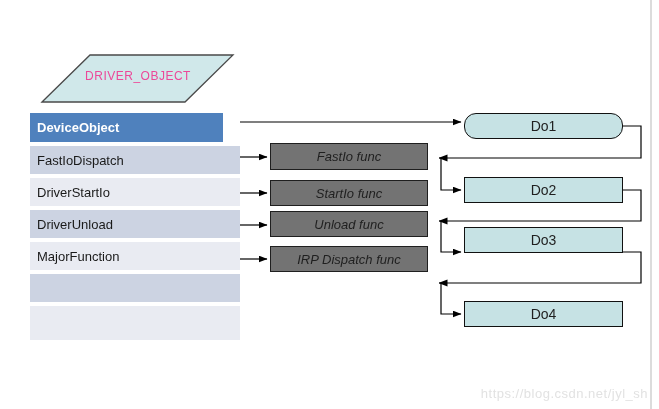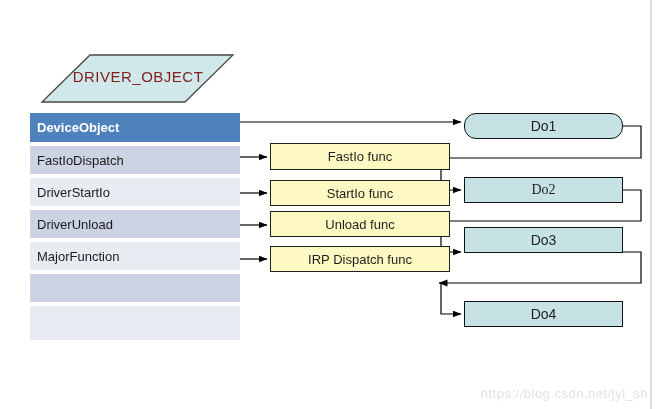--- a/index.html
+++ b/index.html
@@ -8,39 +8,39 @@
     font-family:"Liberation Sans",sans-serif;overflow:hidden;
   }
   .page-edge-right{
     position:absolute;left:650px;top:0;width:2px;height:409px;
     background:#dcdcdc;
   }
   .svg-layer{position:absolute;left:0;top:0;width:659px;height:409px;z-index:1;}
   .shape-title{
     position:absolute;left:57px;top:62px;width:162px;height:28px;z-index:2;
     display:flex;align-items:center;justify-content:center;
-    font-size:15px;letter-spacing:0.5px;color:#7f1d1d;
+    font-size:12px;letter-spacing:0.5px;color:#ec4899;
   }
   .tbl-header{
-    position:absolute;left:30px;width:210px;top:113px;height:29px;z-index:2;
+    position:absolute;left:30px;width:193px;top:113px;height:29px;z-index:2;
     background:#4f81bd;color:#ffffff;font-weight:bold;font-size:13px;
     display:flex;align-items:center;padding-left:7px;box-sizing:border-box;
   }
   .tbl-row{
     position:absolute;left:30px;width:210px;height:28px;z-index:2;
     color:#1a1a1a;font-size:13px;
     display:flex;align-items:center;padding-left:7px;box-sizing:border-box;
   }
   .row-dark{background:#ccd3e2;}
   .row-light{background:#e9ebf2;}
   .func-box{
-    position:absolute;left:270px;width:180px;z-index:2;
-    background:#fef9c3;border:1px solid #1f1f1f;box-sizing:border-box;
+    position:absolute;left:270px;width:158px;z-index:2;
+    background:#737373;border:1px solid #1f1f1f;box-sizing:border-box;
     display:flex;align-items:center;justify-content:center;
-    font-size:13px;color:#1f1f1f;
+    font-size:13px;color:#1f1f1f;font-style:italic;
   }
   .do-box{
     position:absolute;left:464px;width:159px;height:26px;z-index:2;
     background:#c6e2e4;border:1px solid #111111;box-sizing:border-box;
     display:flex;align-items:center;justify-content:center;
     font-size:14px;color:#1f1f1f;
   }
   .watermark{
     position:absolute;right:11px;bottom:8px;z-index:3;
     font-size:13px;letter-spacing:0.5px;color:#e2e2e2;
@@ -86,20 +86,20 @@
   <div class="tbl-row row-light" style="top:242px;">MajorFunction</div>
   <div class="tbl-row row-dark" style="top:274px;"></div>
   <div class="tbl-row row-light" style="top:306px;height:34px;"></div>
 
   <div class="func-box" style="top:143px;height:27px;">FastIo func</div>
   <div class="func-box" style="top:180px;height:26px;">StartIo func</div>
   <div class="func-box" style="top:246px;height:26px;">IRP Dispatch func</div>
   <div class="func-box" style="top:211px;height:26px;">Unload func</div>
 
   <div class="do-box" style="top:113px;border-radius:12px;">Do1</div>
-  <div class="do-box" style="top:177px;font-family:Liberation Serif, serif;">Do2</div>
+  <div class="do-box" style="top:177px;">Do2</div>
   <div class="do-box" style="top:227px;">Do3</div>
   <div class="do-box" style="top:301px;">Do4</div>
 
   <div class="watermark">https://blog.csdn.net/jyl_sh</div>
 
   <div class="page-edge-right"></div>
 </div>
 
 </body></html>

